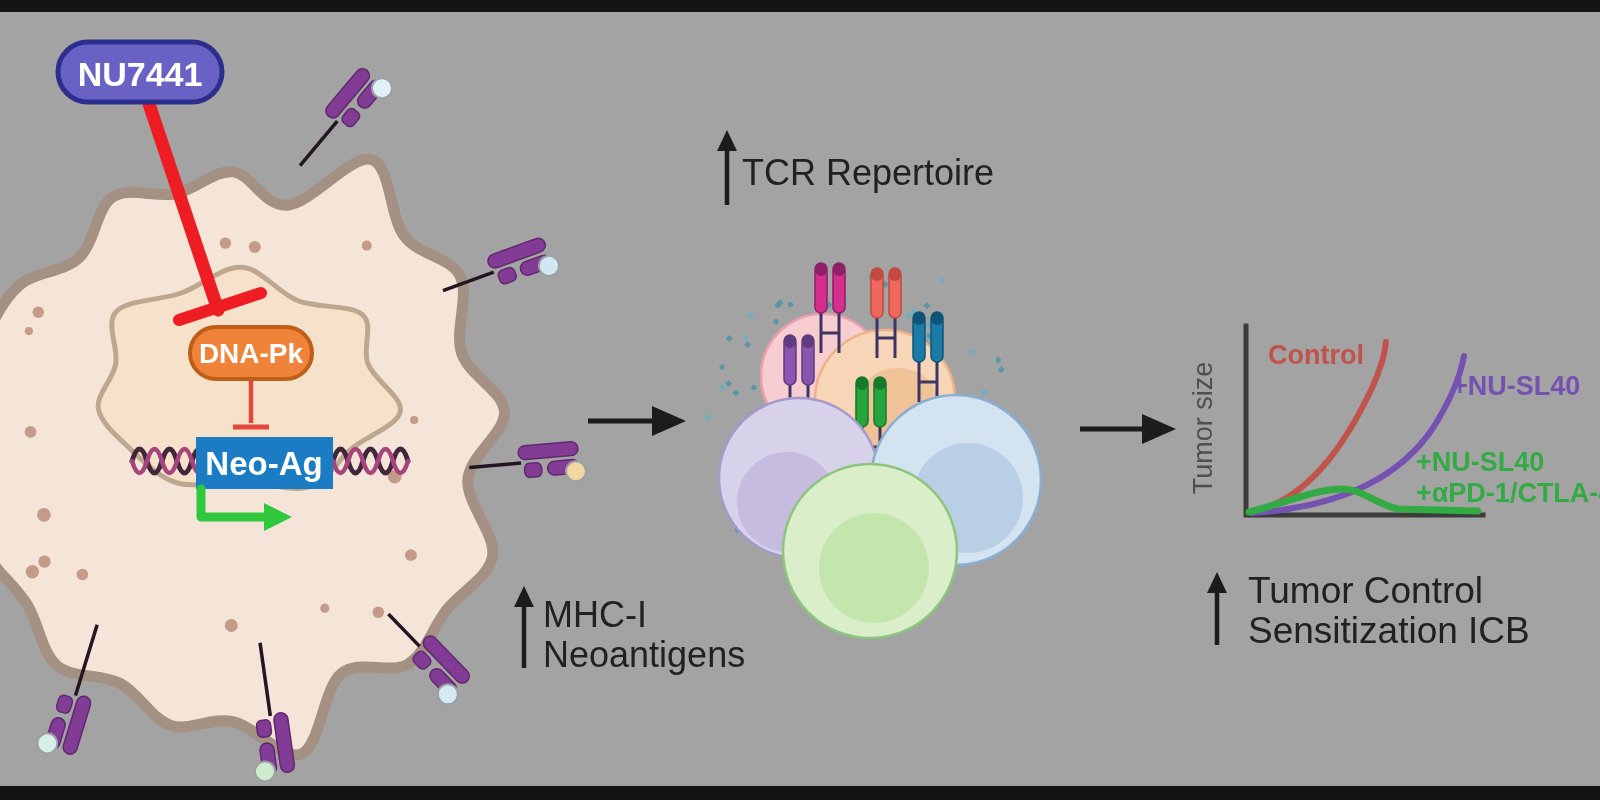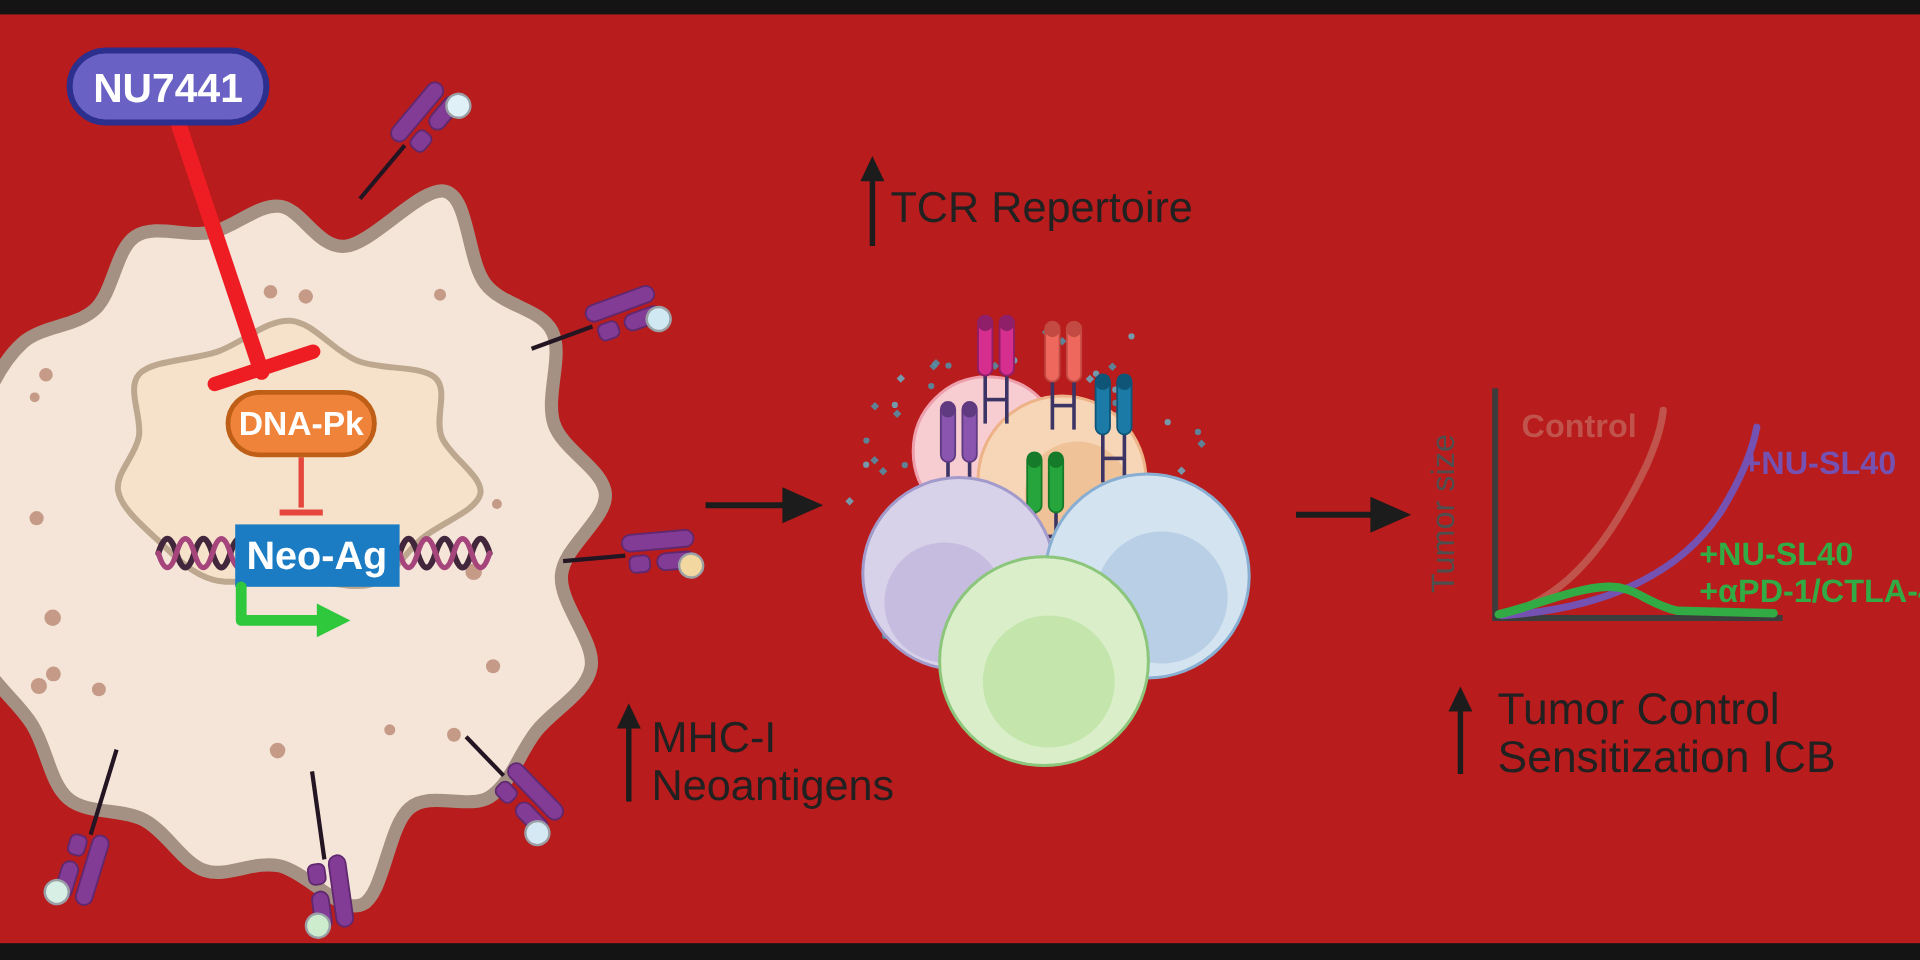--- a/index.html
+++ b/index.html
@@ -1,16 +1,16 @@
 <!DOCTYPE html>
 <html><head>
 <meta charset="utf-8">
 <style>
   html,body{margin:0;padding:0;background:#ffffff;}
-  .canvas{position:relative;width:1600px;height:800px;background:#b91c1c;overflow:hidden;
+  .canvas{position:relative;width:1600px;height:800px;background:#a3a3a3;overflow:hidden;
           font-family:"Liberation Sans",sans-serif;}
   svg{display:block}
   text{font-family:"Liberation Sans",sans-serif;}
   .pill-label{font-weight:bold;fill:#ffffff;}
   .annot{fill:#212121;}
   .graph-label{font-weight:bold;}
 </style>
 </head>
 <body>
 

